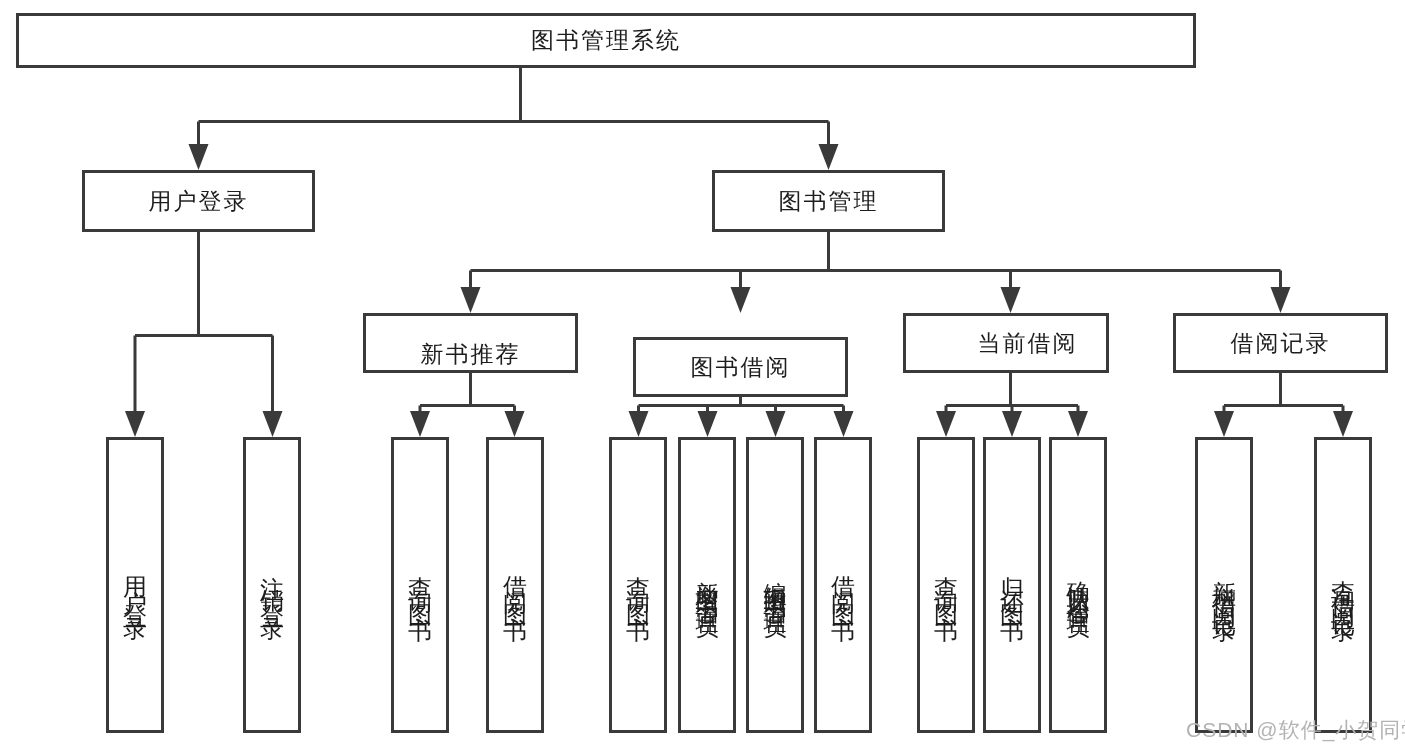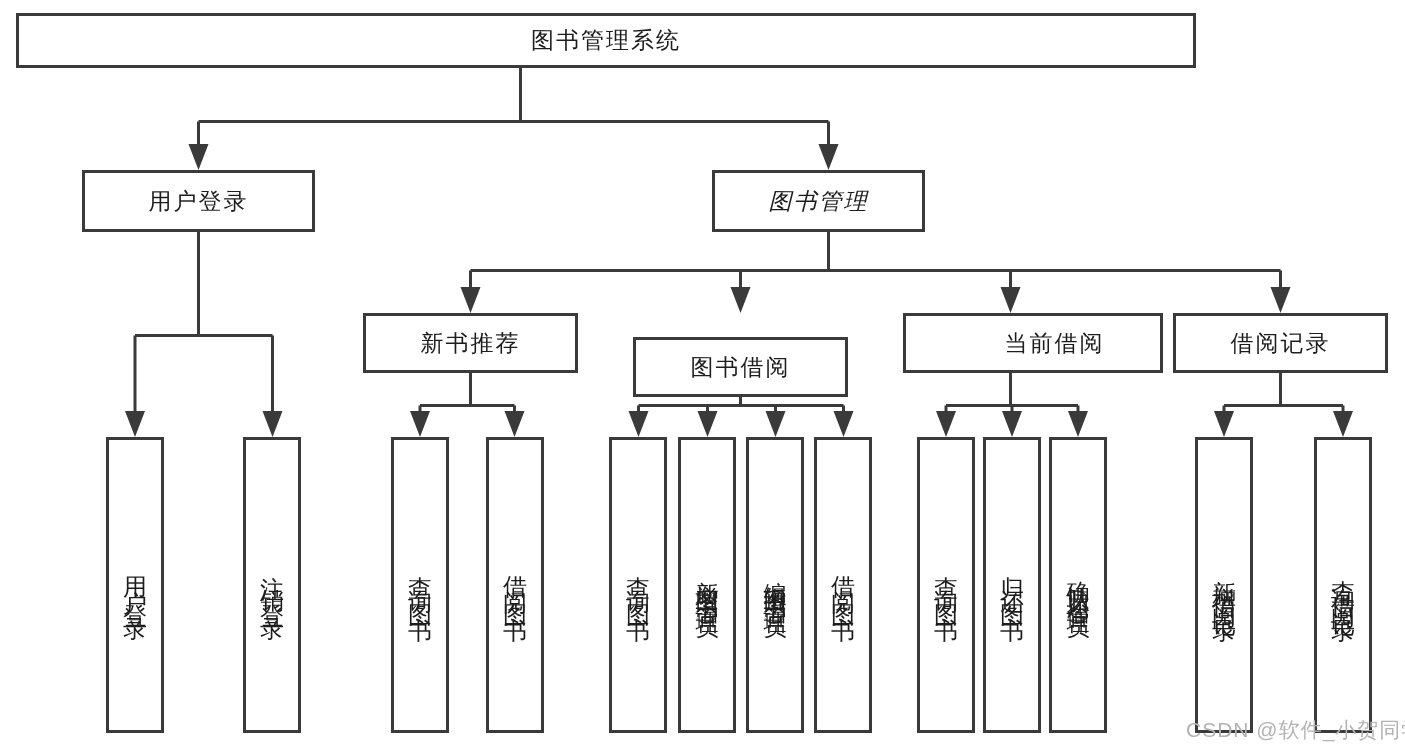--- a/index.html
+++ b/index.html
@@ -63,31 +63,31 @@
     <path class="heads" d="M1214 411 h20 L1224 437 Z M1333 411 h20 L1343 437 Z"></path>
   </svg>
 
   <div class="node root" style="left:16px;top:13px;width:1180px;height:55px;">
     <span>图书管理系统</span>
   </div>
 
   <div class="node hnode" style="left:82px;top:170px;width:233px;height:62px;">
     <span>用户登录</span>
   </div>
-  <div class="node hnode" style="left:712px;top:170px;width:213px;height:62px;font-style:italic;">
+  <div class="node hnode" style="left:712px;top:170px;width:233px;height:62px;">
     <span>图书管理</span>
   </div>
 
-  <div class="node hnode" style="left:363px;top:313px;width:215px;height:60px;">
+  <div class="node hnode" style="left:363px;top:313px;width:215px;height:60px;align-items:flex-end;">
     <span>新书推荐</span>
   </div>
   <div class="node hnode" style="left:633px;top:313px;width:215px;height:60px;margin-top:24px;">
     <span>图书借阅</span>
   </div>
-  <div class="node hnode" style="left:903px;top:313px;width:260px;height:60px;padding-left:43px;">
+  <div class="node hnode" style="left:903px;top:313px;width:206px;height:60px;padding-left:43px;">
     <span>当前借阅</span>
   </div>
   <div class="node hnode" style="left:1173px;top:313px;width:215px;height:60px;">
     <span>借阅记录</span>
   </div>
 
   <div class="node leaf" style="left:106px;">
     <span class="vtext">用户登录</span>
   </div>
   <div class="node leaf" style="left:243px;">

